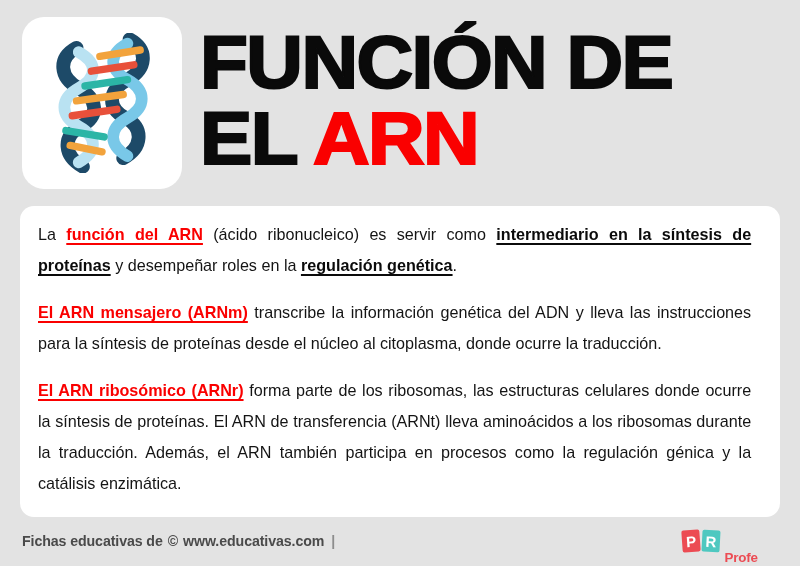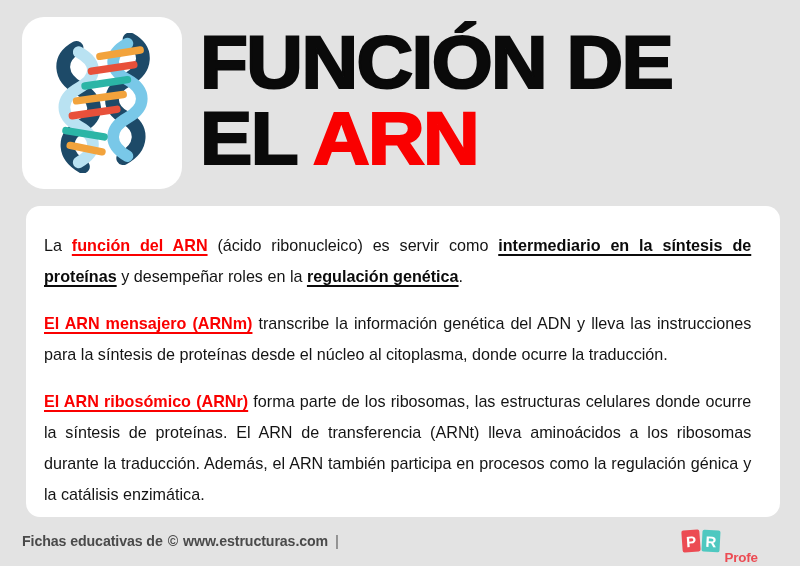--- a/index.html
+++ b/index.html
@@ -81,23 +81,22 @@
     flex: 1 1 auto;
     padding: 0 20px;
     box-sizing: border-box;
   }
 
   .card {
     background: #ffffff;
     border-radius: 14px;
     height: 311px;
     box-sizing: border-box;
-    padding: 24px 18px 10px 18px;
+    padding: 13px 18px 10px 18px;
     overflow: hidden;
-    margin-left: 6px;
   }
 
   .para {
     font-family: "Liberation Sans", sans-serif;
     font-size: 16.4px;
     line-height: 31px;
     color: #141414;
     text-align: justify;
     margin: 0;
     transform: scaleX(0.985);
@@ -244,21 +243,21 @@
       </p>
 
     </div>
   </div>
 
   <div class="footer">
 
     <div class="footer-text">
       <span>Fichas educativas de</span>
       <span>©</span>
-      <span>www.estructuras.com</span>
+      <span>www.educativas.com</span>
       <span class="footer-sep">|</span>
     </div>
 
     <div class="brand">
       <div class="brand-marks">
         <div class="mark mark-p">P</div>
         <div class="mark mark-r">R</div>
       </div>
       <div class="brand-words">
         <span class="brand-top">Profe</span>

